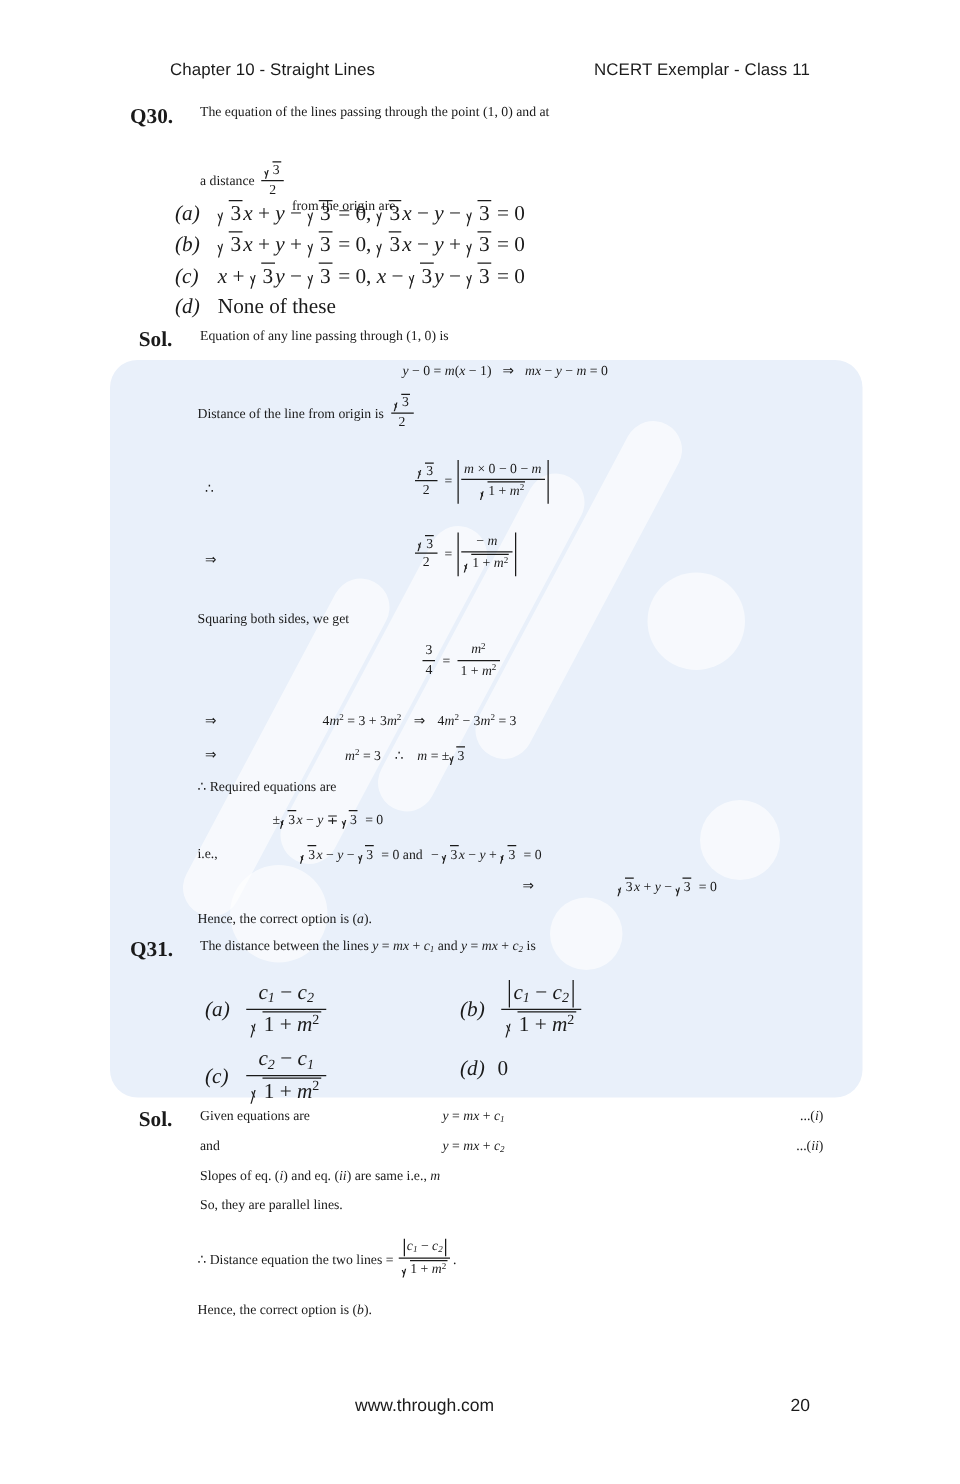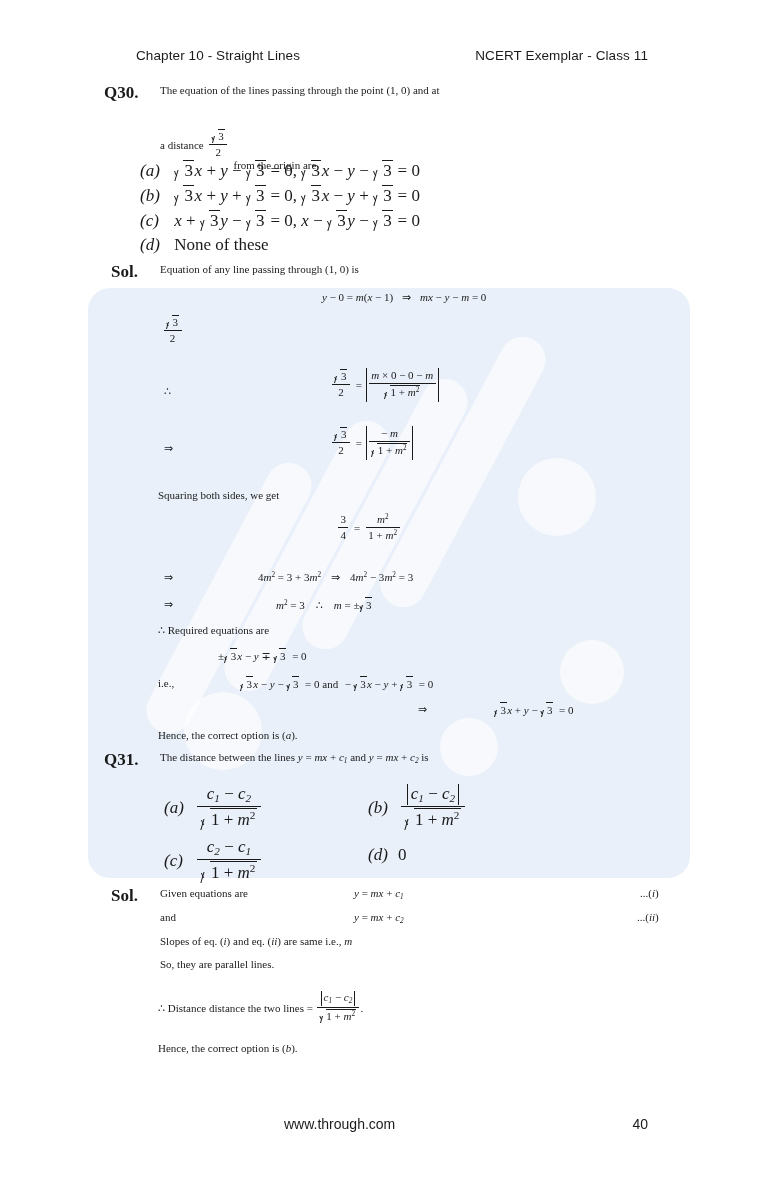--- a/index.html
+++ b/index.html
@@ -253,20 +253,21 @@
     <div class="block" style="left:322px; top:290px;">
       <span class="eqrow">
         <span><i>y</i> − 0 = <i>m</i>(<i>x</i> − 1)</span>
         <span class="op" style="margin:0 .8em;">⇒</span>
         <span><i>mx</i> − <i>y</i> − <i>m</i> = 0</span>
       </span>
     </div>
 
     <div class="block" style="left:158px; top:316px;">
       <span class="eqrow">
+        <span>Distance of the line from origin is</span>
         <span class="frac" style="margin-left:.5em;">
           <span class="num"><span class="rad"><span>3</span></span></span>
           <span class="den">2</span>
         </span>
       </span>
     </div>
 
     <div class="block" style="left:164px; top:384px;">∴</div>
 
     <div class="block" style="left:330px; top:368px;">
@@ -424,33 +425,33 @@
       ...(<i>ii</i>)
     </div>
 
     <div class="block" style="left:160px; top:934px;">
       Slopes of eq. (<i>i</i>) and eq. (<i>ii</i>) are same i.e., <i>m</i>
     </div>
     <div class="block" style="left:160px; top:957px;">So, they are parallel lines.</div>
 
     <div class="block" style="left:158px; top:992px;">
       <span class="eqrow">
-        <span>∴ Distance distance the two lines =</span>
+        <span>∴ Distance equation the two lines =</span>
         <span class="frac" style="margin-left:.4em;">
           <span class="num"><span class="abs"><i>c</i><sub>1</sub> − <i>c</i><sub>2</sub></span></span>
           <span class="den"><span class="rad"><span>1 + <i>m</i><sup>2</sup></span></span></span>
         </span>
         <span>.</span>
       </span>
     </div>
 
     <div class="block" style="left:158px; top:1041px;">
       Hence, the correct option is (<i>b</i>).
     </div>
 
   </div>
 
   <div class="footer">
     <span style="margin-left:148px;">www.through.com</span>
-    <span>40</span>
+    <span>20</span>
   </div>
 
 </div>
 
 </body></html>

